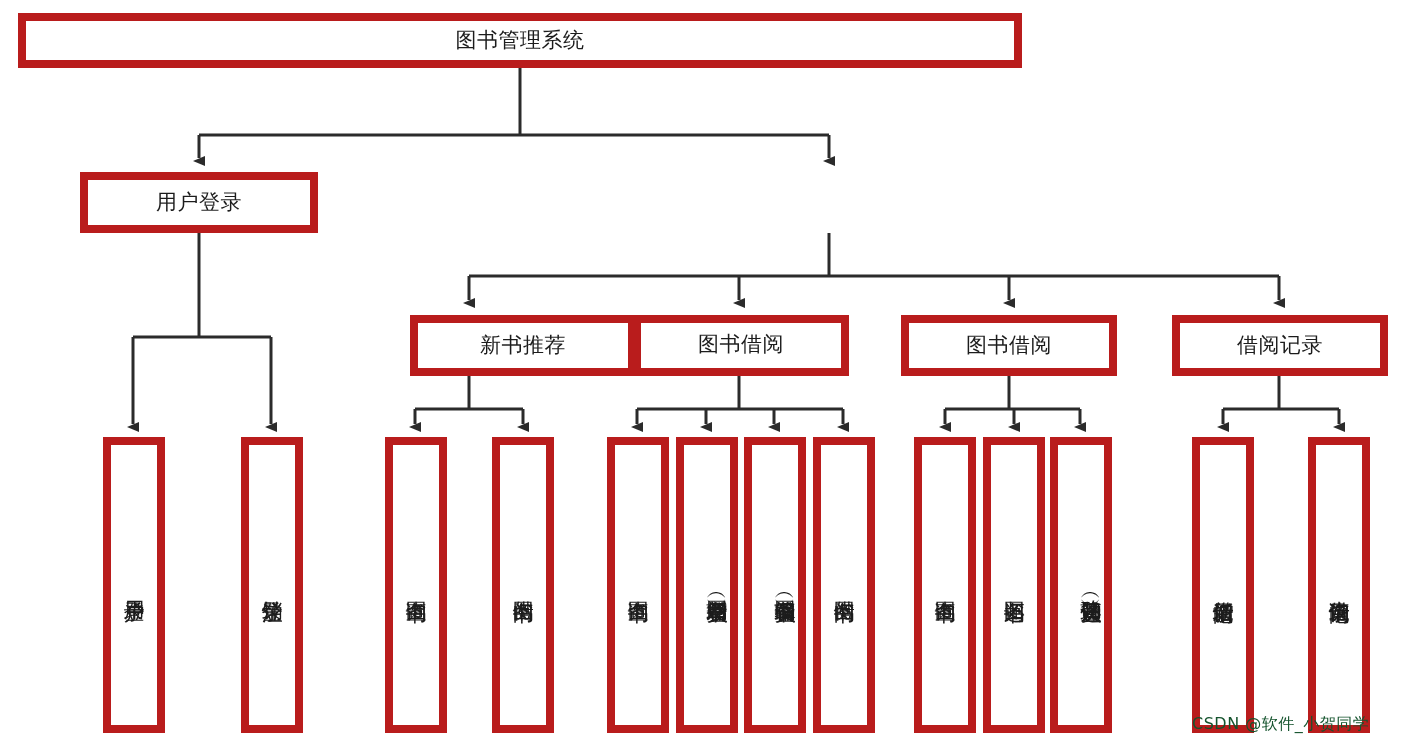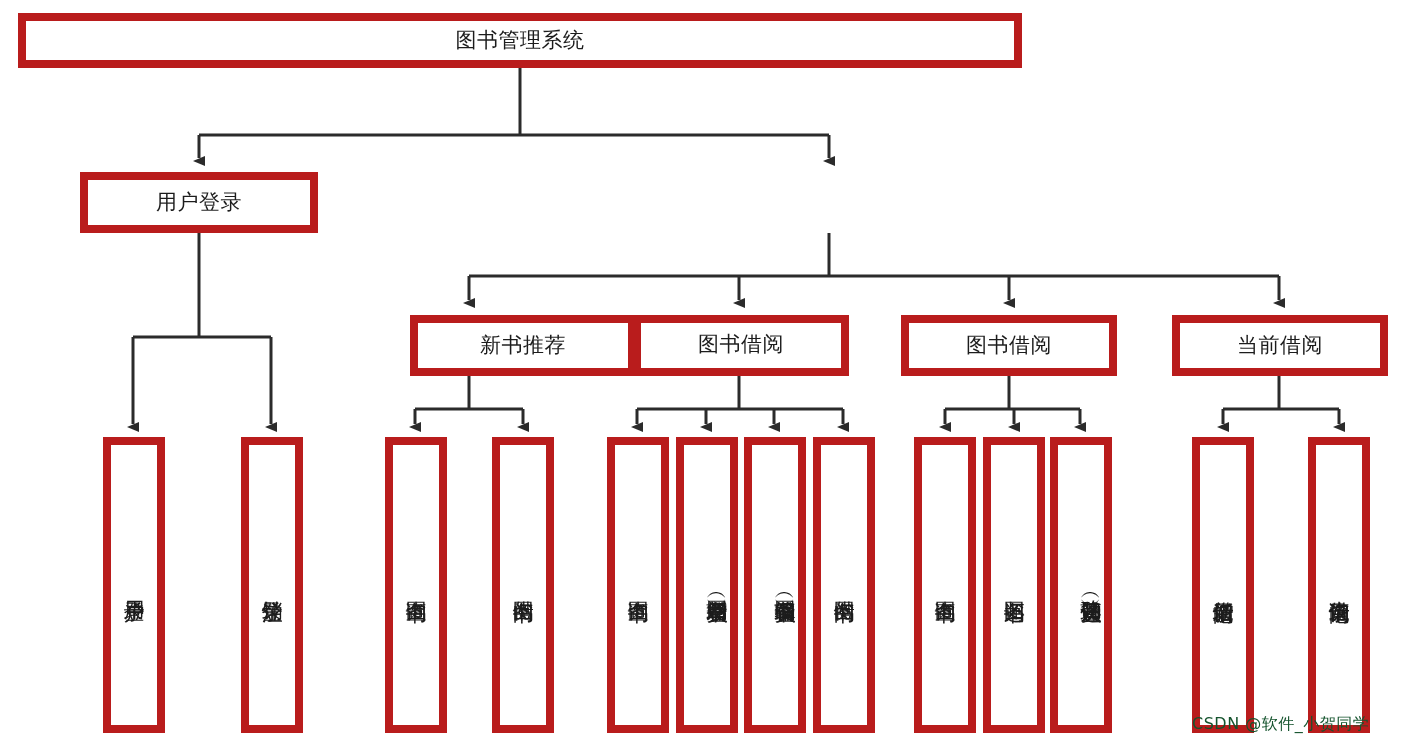--- a/index.html
+++ b/index.html
@@ -139,21 +139,21 @@
 
   <div class="node horiz" style="left:633px; top:315px; width:216px; height:61px;font-family:Liberation Mono, monospace;">
     <span class="lbl">图书借阅</span>
   </div>
 
   <div class="node horiz" style="left:901px; top:315px; width:216px; height:61px;">
     <span class="lbl">图书借阅</span>
   </div>
 
   <div class="node horiz" style="left:1172px; top:315px; width:216px; height:61px;">
-    <span class="lbl">当前借阅</span>
+    <span class="lbl">借阅记录</span>
   </div>
 
   <div class="node vert centeralign" style="left:103px; top:437px; width:62px; height:296px;">
     <span class="lbl">用户登录</span>
   </div>
 
   <div class="node vert centeralign" style="left:241px; top:437px; width:62px; height:296px;">
     <span class="lbl">注销登录</span>
   </div>
 

